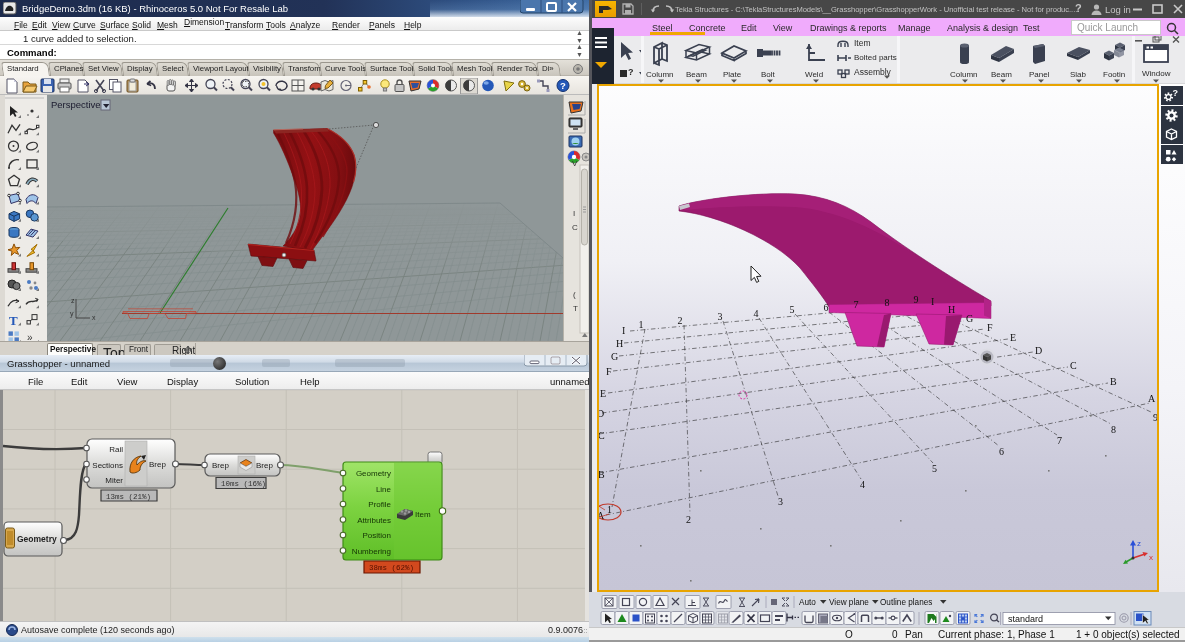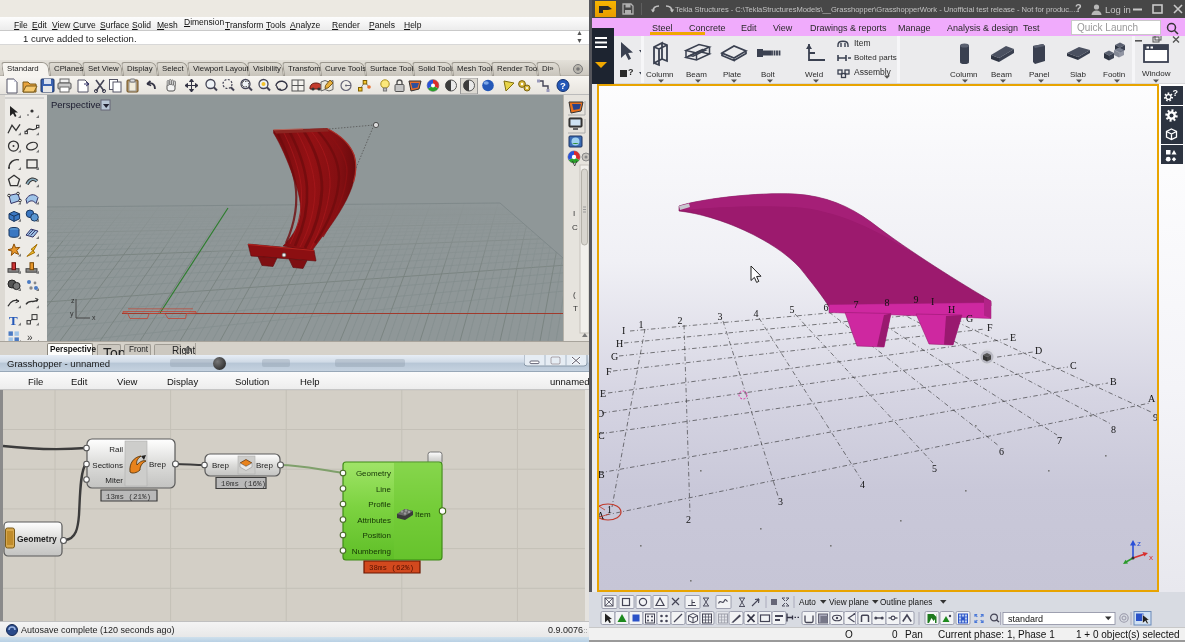--- a/index.html
+++ b/index.html
@@ -2,38 +2,61 @@
 <html><head><meta charset="utf-8">
 <style>
 *{margin:0;padding:0;box-sizing:border-box}
 html,body{width:1185px;height:642px;overflow:hidden;background:#fff;
   font-family:"Liberation Sans",sans-serif;}
 .abs{position:absolute}
 .t{position:absolute;white-space:nowrap}
 </style></head>
 <body>
 <div class="abs" style="left:0;top:0;width:590px;height:355px;background:#ece9e2">
+    <div class="abs" style="left:0;top:0;width:590px;height:17px;
+background:linear-gradient(90deg,#1d2b4d 0%,#223257 55%,#2f5184 78%,#416ea6 100%);">
+<svg class="abs" style="left:3px;top:2px" width="14" height="13">
+ <rect x="0" y="0" width="13" height="12" rx="2" fill="#e8e8e8" stroke="#555"></rect>
+ <path d="M2 9 C3 4 6 3 8 4 C10 5 11 7 10 9 Z" fill="#222"></path>
+</svg>
+<div class="abs" style="left:430px;top:0;width:160px;height:17px;background:linear-gradient(180deg,rgba(90,130,180,0) 0%,rgba(120,160,205,0.25) 55%,rgba(235,242,250,0.85) 100%)"></div>
+      <span class="t" style="left:22px;top:3px;font-size:9.5px;color:#fff;">BridgeDemo.3dm (16 KB) - Rhinoceros 5.0 Not For Resale Lab</span>
+<div class="abs" style="left:520px;top:0px;width:63px;height:13px;background:linear-gradient(180deg,#6f94bf,#3762a0);border:1px solid #1b2d4e;border-top:none;border-radius:0 0 4px 4px;"></div>
+<svg class="abs" style="left:520px;top:0" width="64" height="14">
+ <rect x="0" y="-2" width="63" height="15" rx="3" fill="#4a76ac" stroke="#254569"></rect>
+ <line x1="21" y1="0" x2="21" y2="13" stroke="#2c4d7d"></line>
+        <line x1="42" y1="0" x2="42" y2="13" stroke="#2c4d7d"></line>
+ <rect x="6" y="8" width="9" height="3" rx="1" fill="#fff"></rect>
+ <rect x="27" y="3" width="9" height="8" rx="1" fill="none" stroke="#fff" stroke-width="2"></rect>
+ <path d="M48 3 L56 11 M56 3 L48 11" stroke="#fff" stroke-width="2.2"></path>
+</svg>
+</div>
     <div class="abs" style="left:0;top:17px;width:590px;height:14px;background:linear-gradient(180deg,#fdfdfd,#ececec);border-bottom:1px solid #c9c9c9;">
       <span class="t" style="left:14px;top:3px;font-size:8.5px;color:#111"><u>F</u>ile</span>
       <span class="t" style="left:32px;top:3px;font-size:8.5px;color:#111"><u>E</u>dit</span>
       <span class="t" style="left:52px;top:3px;font-size:8.5px;color:#111"><u>V</u>iew</span>
       <span class="t" style="left:73px;top:3px;font-size:8.5px;color:#111"><u>C</u>urve</span>
       <span class="t" style="left:100px;top:3px;font-size:8.5px;color:#111"><u>S</u>urface</span>
       <span class="t" style="left:132px;top:3px;font-size:8.5px;color:#111"><u>S</u>olid</span>
       <span class="t" style="left:157px;top:3px;font-size:8.5px;color:#111"><u>M</u>esh</span>
       <span class="t" style="left:184px;top:0;font-size:8.5px;color:#111"><u>D</u>imension</span>
       <span class="t" style="left:225px;top:3px;font-size:8.5px;color:#111"><u>T</u>ransform</span>
       <span class="t" style="left:266px;top:3px;font-size:8.5px;color:#111"><u>T</u>ools</span>
       <span class="t" style="left:290px;top:3px;font-size:8.5px;color:#111"><u>A</u>nalyze</span>
       <span class="t" style="left:332px;top:3px;font-size:8.5px;color:#111"><u>R</u>ender</span>
       <span class="t" style="left:369px;top:3px;font-size:8.5px;color:#111"><u>P</u>anels</span>
       <span class="t" style="left:404px;top:3px;font-size:8.5px;color:#111"><u>H</u>elp</span>
     </div>
     <div class="abs" style="left:0;top:31px;width:590px;height:14px;background:#fff;border-bottom:1px solid #d8d8d8">
 <span class="t" style="left:23px;top:2px;font-size:9.5px;color:#222">1 curve added to selection.</span>
+<span class="t" style="left:576px;top:-2px;font-size:7px;color:#555">▲</span>
+<span class="t" style="left:576px;top:6px;font-size:7px;color:#555">▼</span>
+</div>
+<div class="abs" style="left:0;top:45px;width:590px;height:15px;background:#fff;border-bottom:1px solid #b5b2aa">
+<span class="t" style="left:7px;top:2px;font-size:9.5px;color:#000;font-weight:bold">Command:</span>
 <span class="t" style="left:576px;top:-2px;font-size:7px;color:#555">▲</span>
 <span class="t" style="left:576px;top:6px;font-size:7px;color:#555">▼</span>
 </div>
     <div class="abs" style="left:0;top:60px;width:590px;height:16px;background:linear-gradient(180deg,#e3e0d9,#cdc9c0);border-bottom:1px solid #b8b4ab">
       <div class="abs" style="left:2px;top:2px;width:47px;height:14px;background:#f6f4ef;border:1px solid #9a968d;border-bottom:none;border-radius:3px 6px 0 0;transform:skewX(8deg);"></div>
       <span class="t" style="left:7px;top:4px;font-size:7.8px;color:#222">Standard</span>
       <div class="abs" style="left:49px;top:2px;width:34px;height:14px;background:linear-gradient(180deg,#dedbd3,#c8c4bb);border:1px solid #9a968d;border-bottom:none;border-radius:3px 6px 0 0;transform:skewX(8deg);"></div>
       <span class="t" style="left:54px;top:4px;font-size:7.8px;color:#222">CPlanes</span>
       <div class="abs" style="left:83px;top:2px;width:39px;height:14px;background:linear-gradient(180deg,#dedbd3,#c8c4bb);border:1px solid #9a968d;border-bottom:none;border-radius:3px 6px 0 0;transform:skewX(8deg);"></div>
       <span class="t" style="left:88px;top:4px;font-size:7.8px;color:#222">Set View</span>

